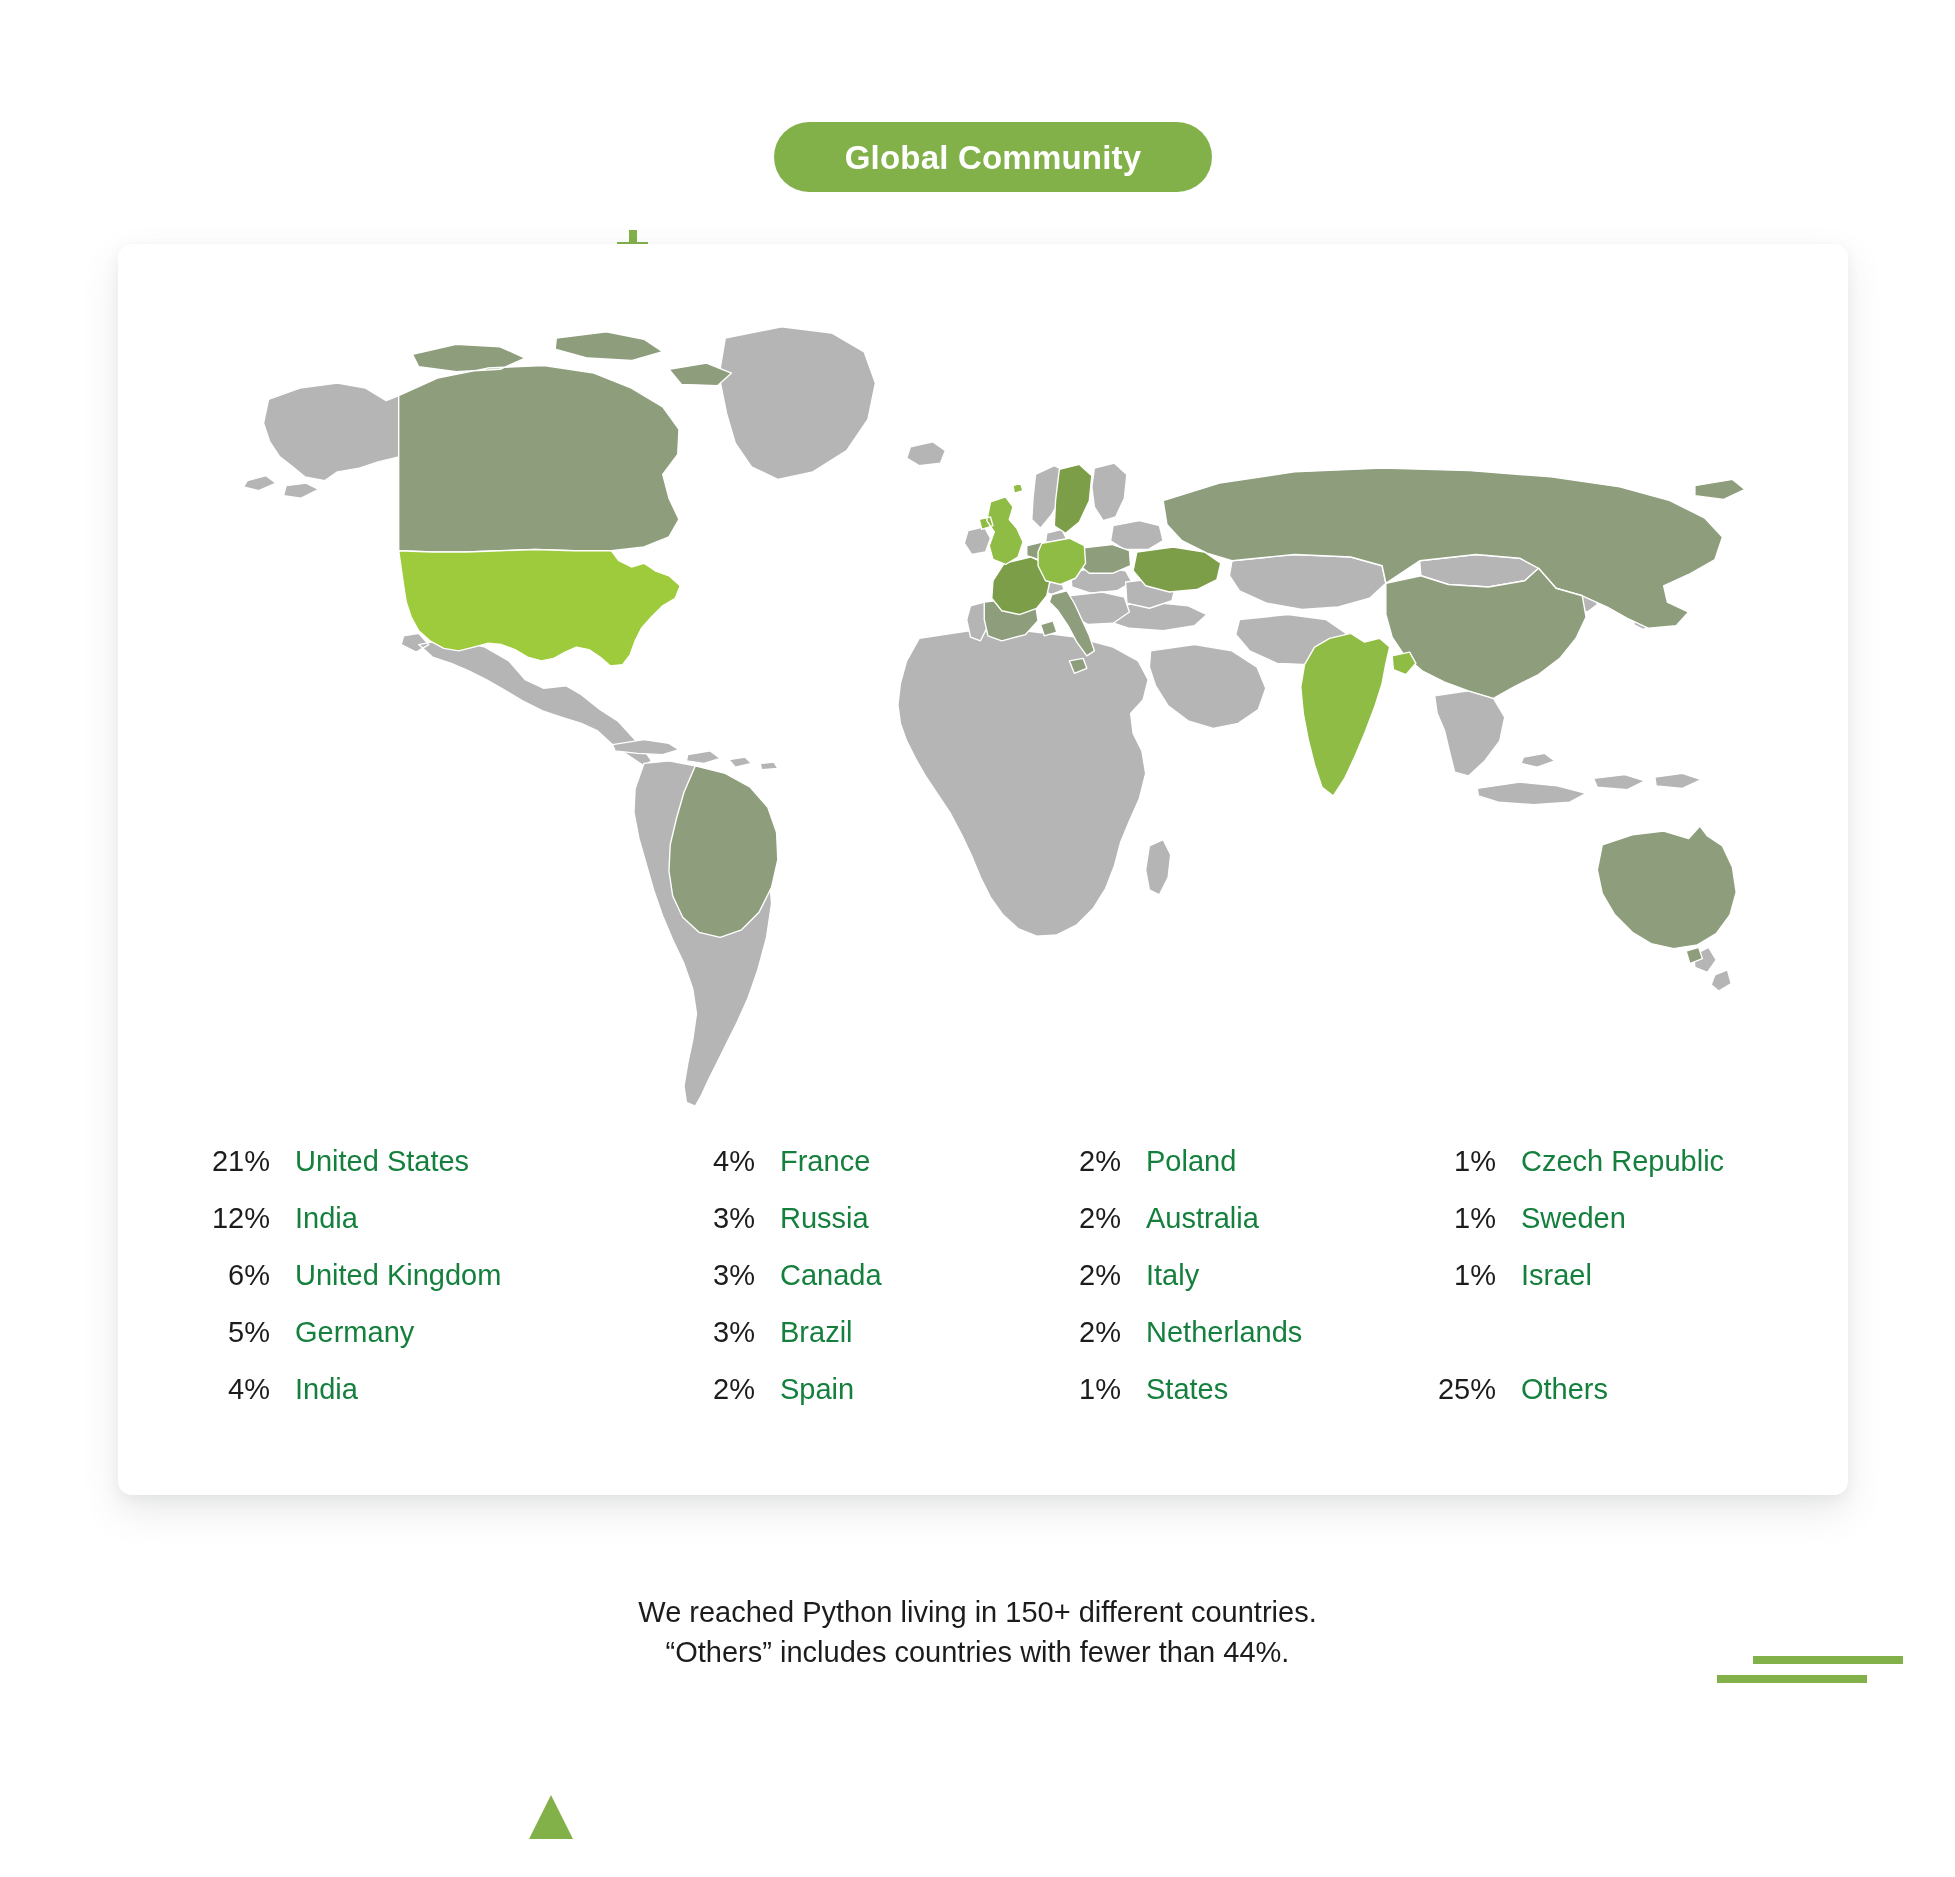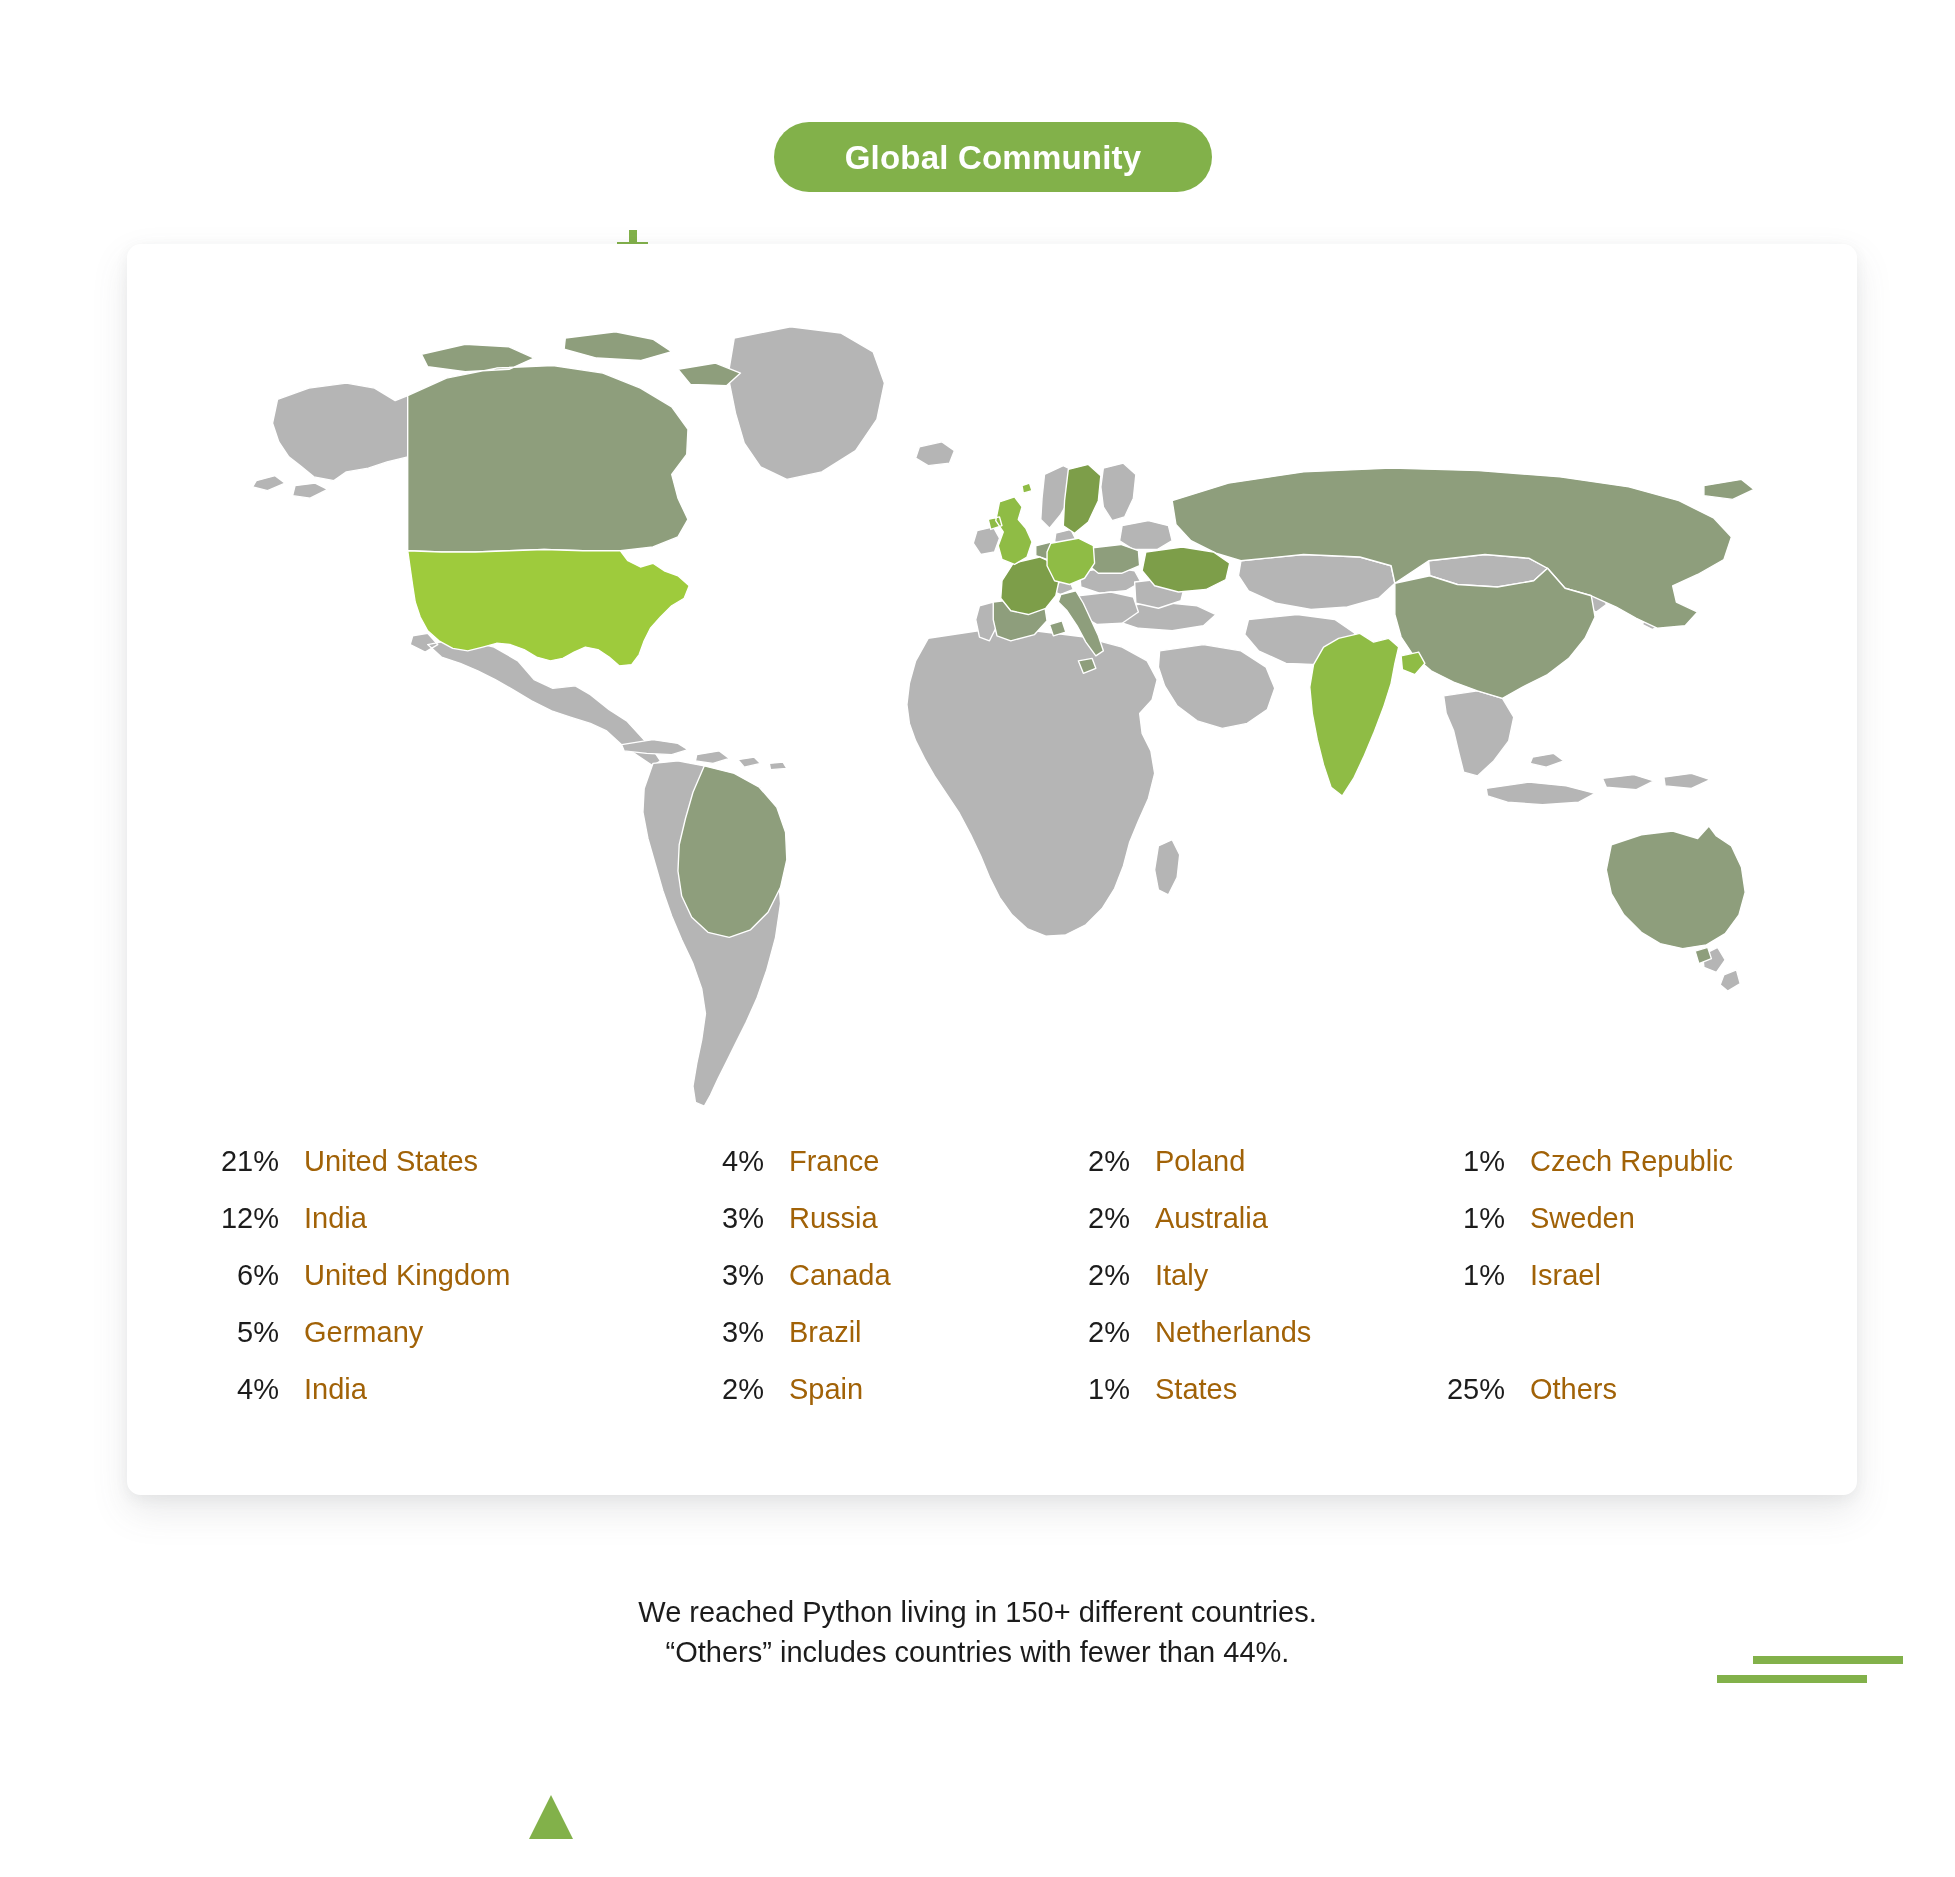--- a/index.html
+++ b/index.html
@@ -32,21 +32,21 @@
     color: #ffffff;
     font-size: 33px;
     font-weight: bold;
     letter-spacing: 0.2px;
     line-height: 1;
   }
 
   
   #main-card {
     position: absolute;
-    left: 127px;
+    left: 118px;
     top: 244px;
     width: 1730px;
     height: 1251px;
     background: #ffffff;
     border-radius: 13.8px;
     box-shadow: 0 16.3px 36px rgba(90,95,100,0.13),
                 0 3.8px 12.5px rgba(90,95,100,0.07);
   }
 
   
@@ -90,21 +90,21 @@
   .legend-pct {
     width: 74px;
     text-align: right;
     font-size: 29px;
     color: #1c1c1c;
     white-space: nowrap;
   }
   .legend-country {
     padding-left: 25px;
     font-size: 29px;
-    color: #a16207;
+    color: #15803d;
     white-space: nowrap;
   }
 
   
   #footer-note {
     position: absolute;
     left: 0;
     top: 1592px;
     width: 1955px;
     text-align: center;

